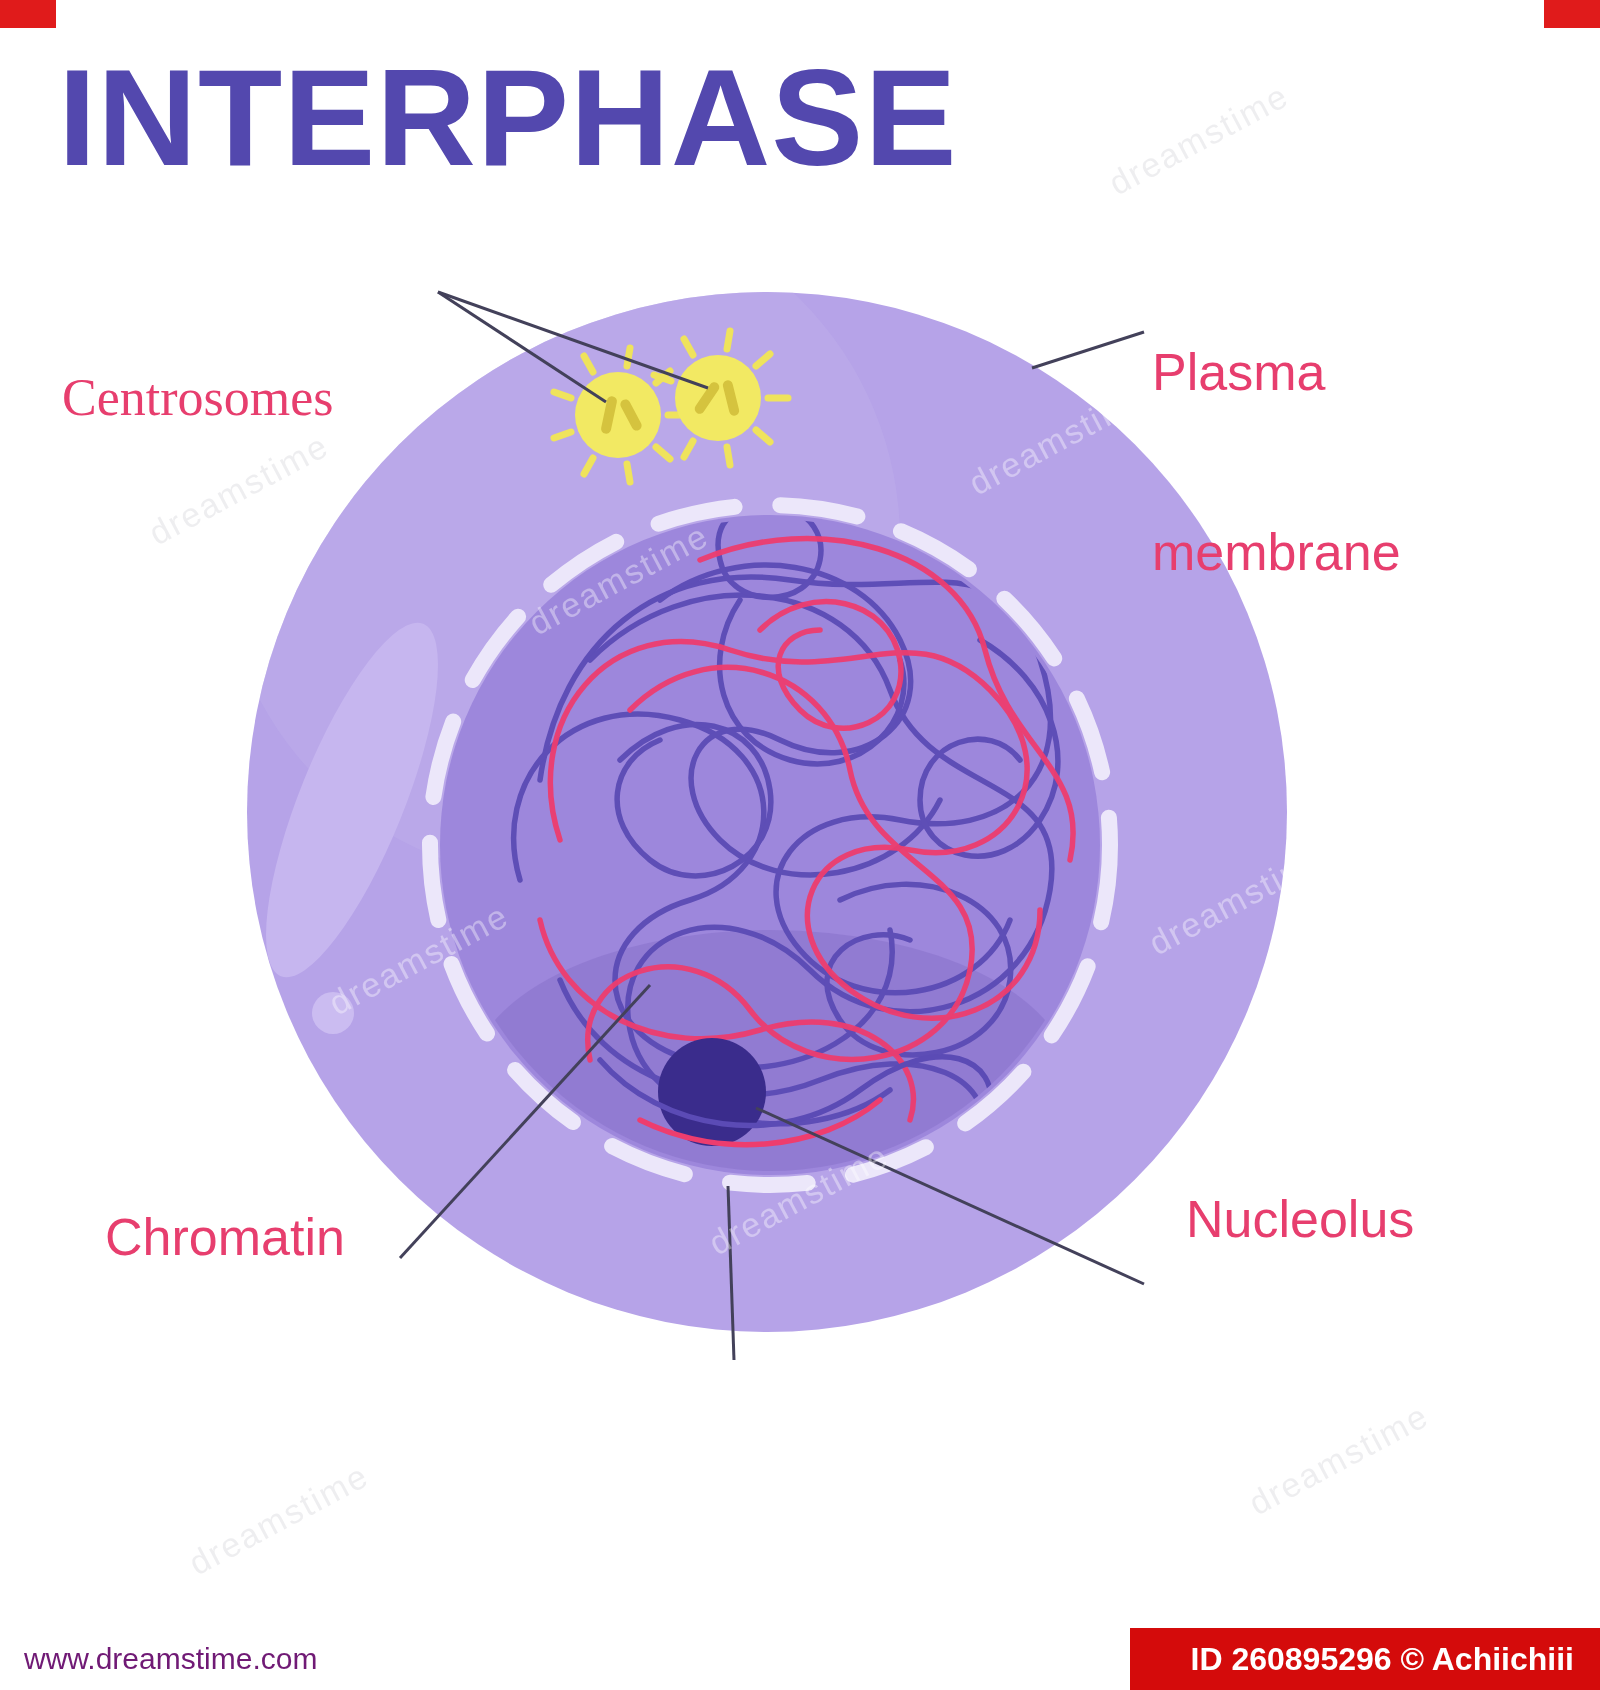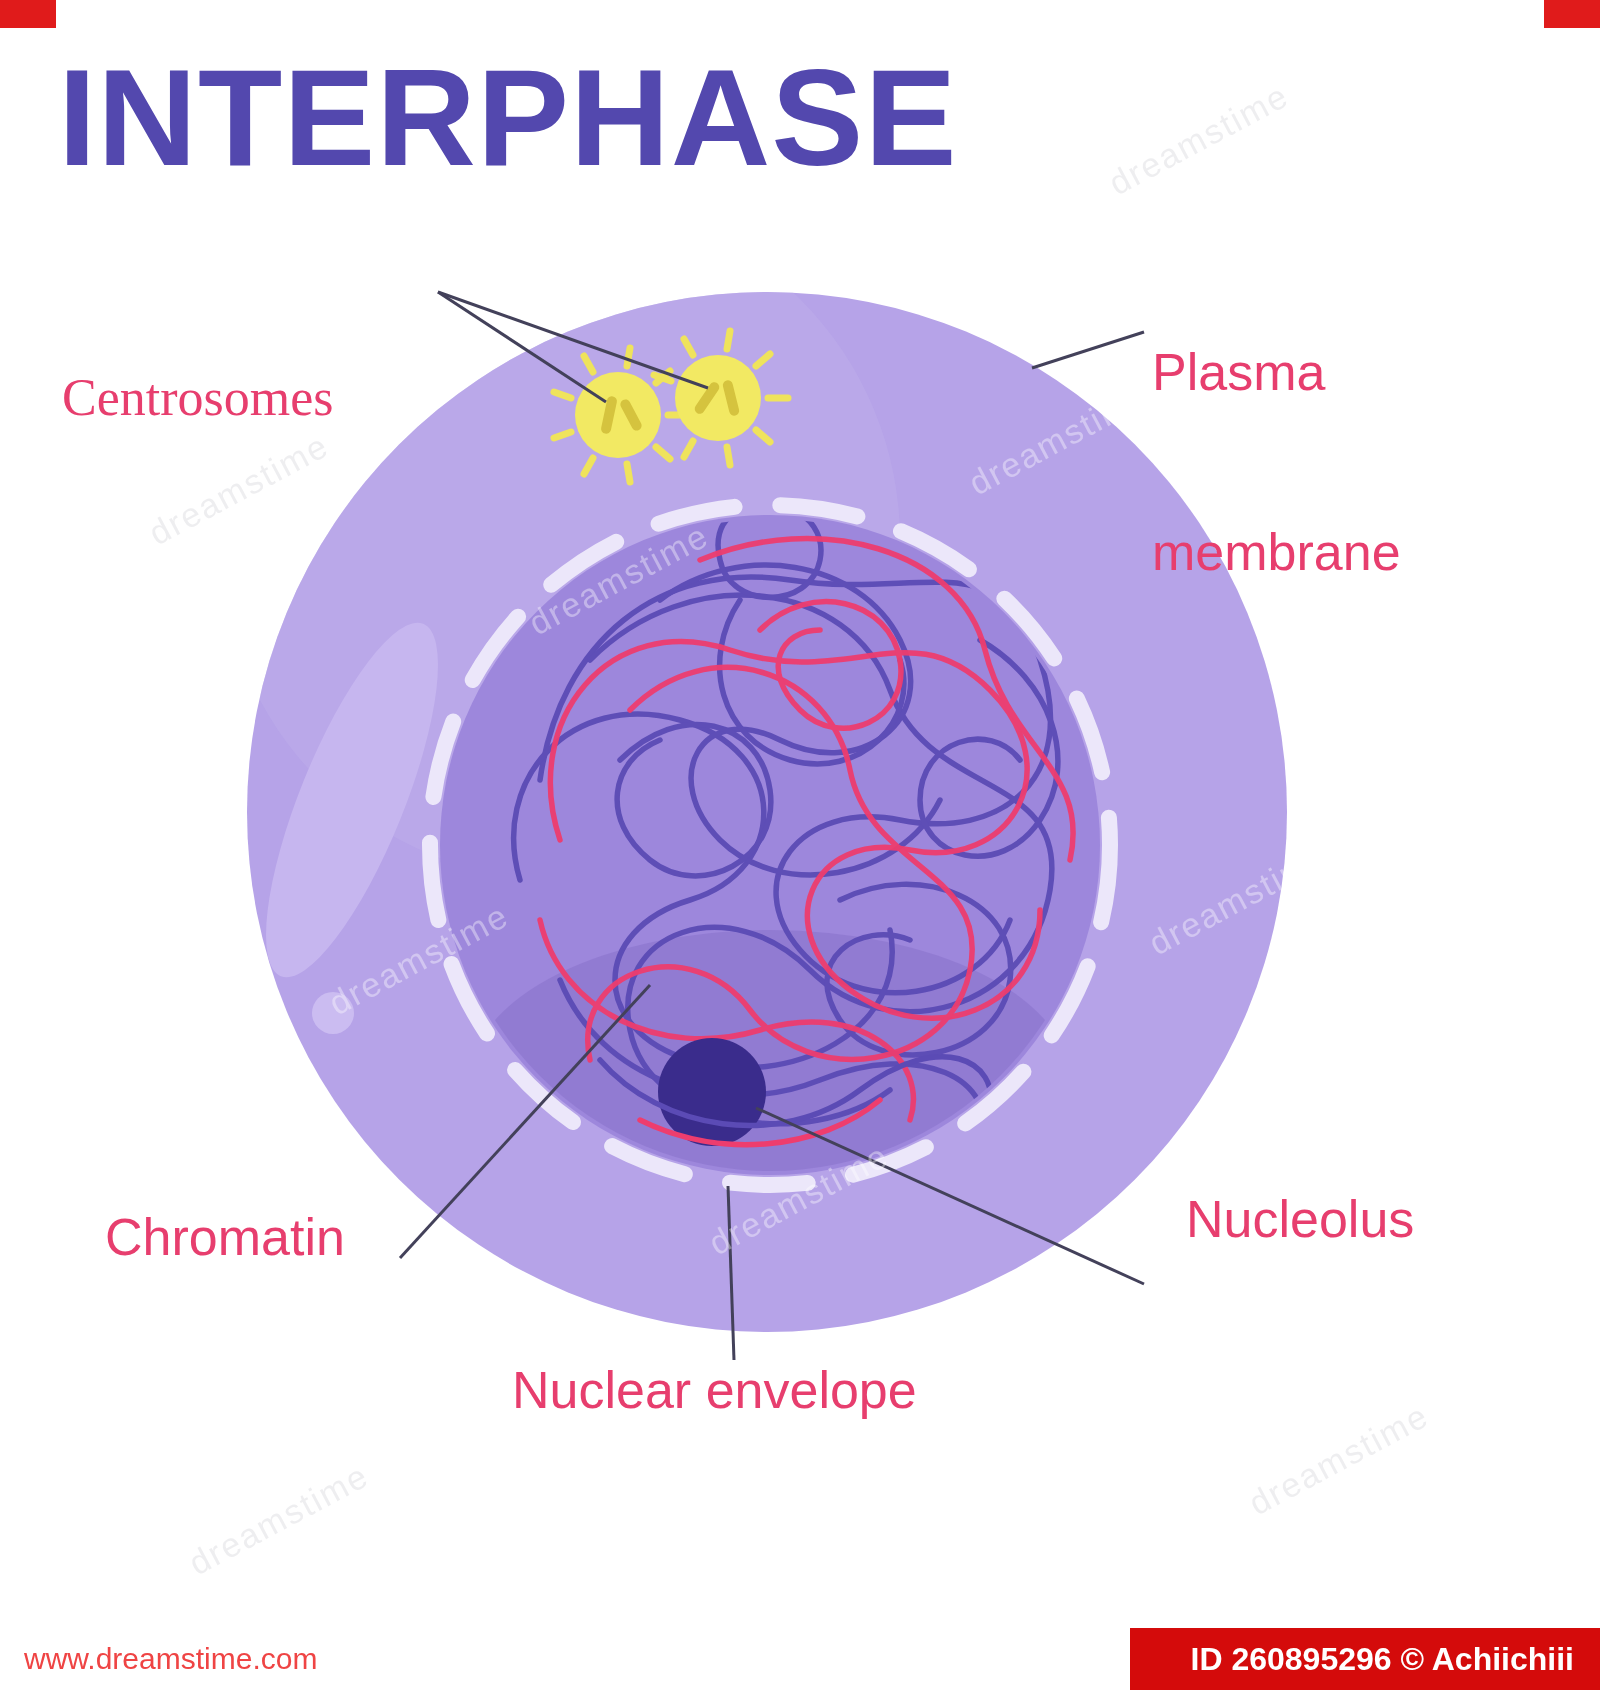--- a/index.html
+++ b/index.html
@@ -23,21 +23,21 @@
   .lbl-envelope{left:512px;top:1360px;}
   .watermark{
     position:absolute;z-index:2;font-size:34px;color:rgba(255,255,255,0.38);
     transform:rotate(-28deg);pointer-events:none;letter-spacing:2px;
   }
   .watermark.gray{color:rgba(90,90,110,0.10);}
   .corner-chip{position:absolute;top:0;width:56px;height:28px;background:#e01b1b;z-index:4;}
   .chip-left{left:0;}
   .chip-right{right:0;}
   .footer-site{
-    position:absolute;left:24px;bottom:14px;z-index:4;color:#ef4444;font-size:30px;
+    position:absolute;left:24px;bottom:14px;z-index:4;color:#701a75;font-size:30px;
   }
   .footer-credit{
     position:absolute;right:0;bottom:0;z-index:4;background:#d40b0b;color:#ffffff;
     height:62px;width:470px;display:flex;align-items:center;justify-content:flex-end;
     font-size:32px;font-weight:700;padding-right:26px;box-sizing:border-box;
   }
 </style>
 </head>
 <body>
 
@@ -155,21 +155,20 @@
 
   <div class="label lbl-centrosomes">
     <div>Centrosomes</div>
   </div>
   <div class="label lbl-plasma">
     <div>Plasma</div>
     <div>membrane</div>
   </div>
   <div class="label lbl-chromatin">Chromatin</div>
   <div class="label lbl-nucleolus">Nucleolus</div>
-  <div class="label lbl-envelope">Nuclear envelope</div>
 
   <div class="corner-chip chip-left"></div>
   <div class="corner-chip chip-right"></div>
 
   <div class="footer-site">www.dreamstime.com</div>
   <div class="footer-credit">
     <span>ID 260895296 © Achiichiii</span>
   </div>
 
 </div>

